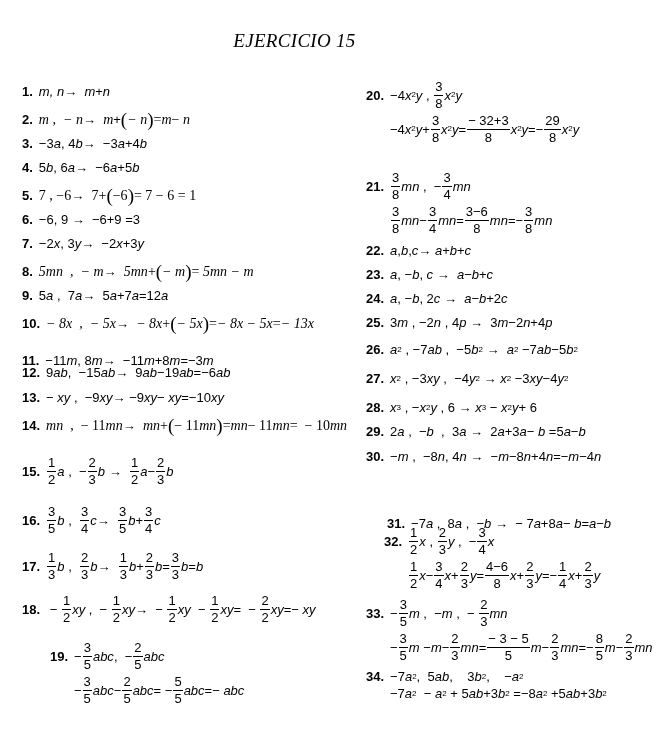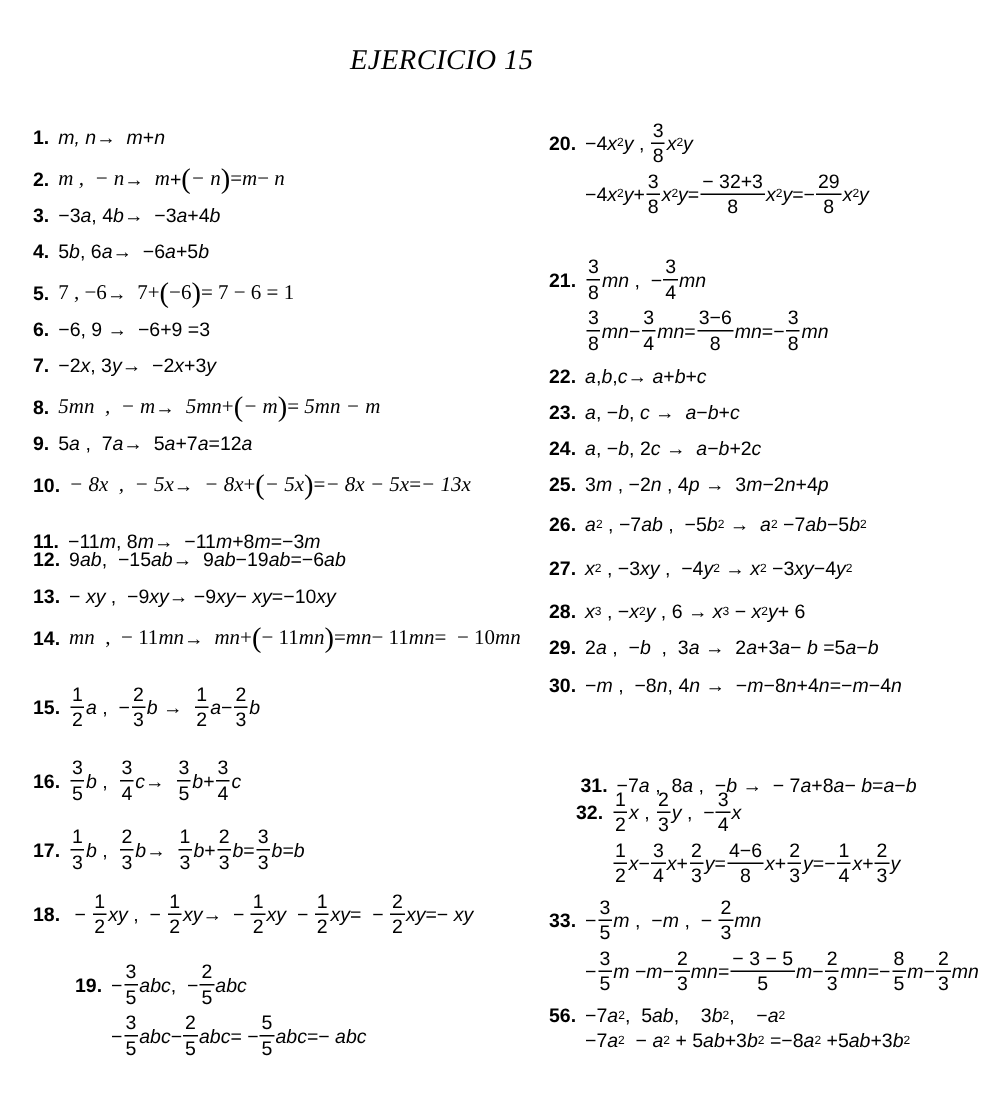--- a/index.html
+++ b/index.html
@@ -783,21 +783,21 @@
         <span class="t">−</span>
         <span class="fr">
           <span class="n">2</span>
           <span class="d">3</span>
         </span>
         <span class="t i">mn</span>
       </div>
     </div>
     <div class="ex" style="left: 366px; top: 670px;">
       <div class="line2">
-        <span class="num">56.</span>
+        <span class="num">34.</span>
         <span class="t">−7</span>
         <span class="t i">a</span>
         <sup>2</sup>
         <span class="t">,&nbsp;&nbsp;5</span>
         <span class="t i">ab</span>
         <span class="t">,&nbsp;&nbsp;&nbsp;&nbsp;3</span>
         <span class="t i">b</span>
         <sup>2</sup>
         <span class="t">,&nbsp;&nbsp;&nbsp;&nbsp;−</span>
         <span class="t i">a</span>

